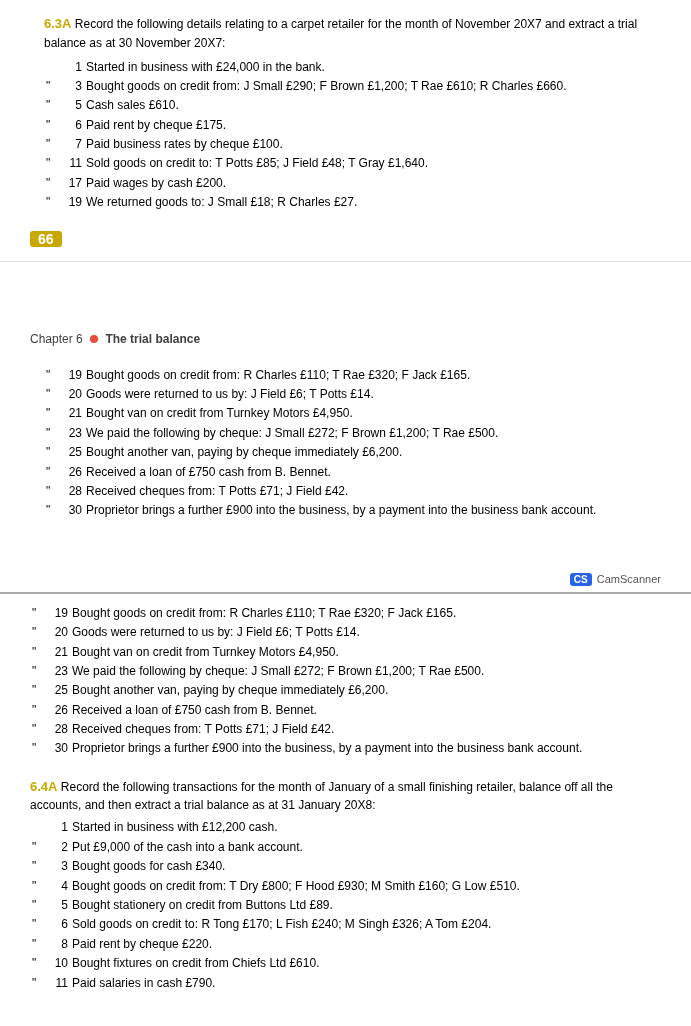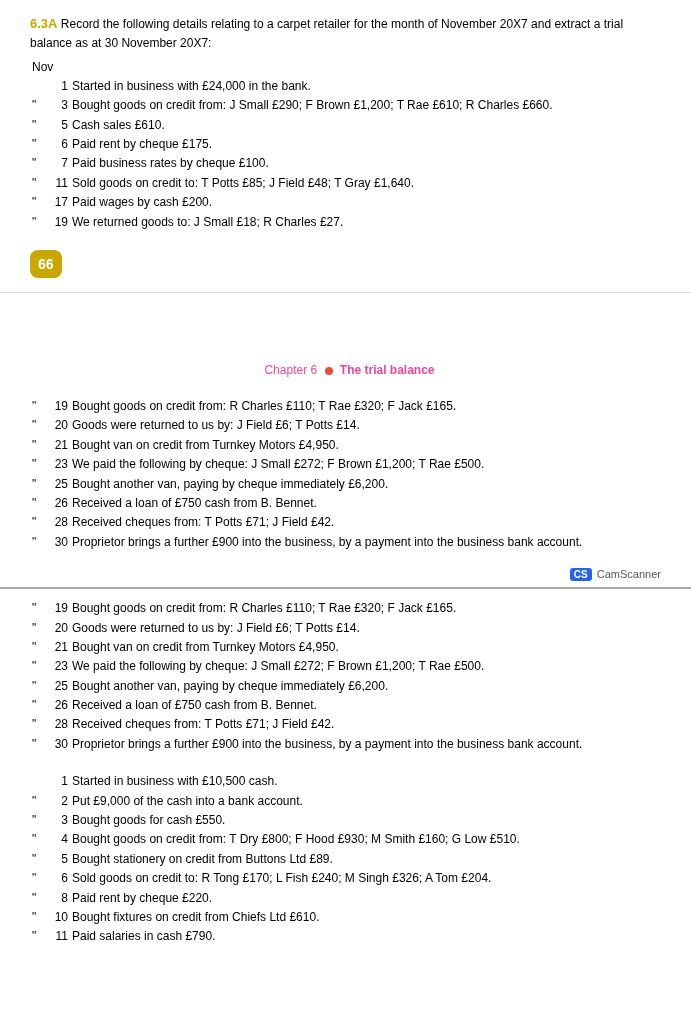--- a/index.html
+++ b/index.html
@@ -10,21 +10,21 @@
       color: #000;
       width: 691px;
       min-height: 1026px;
     }
     .page {
       width: 691px;
       background: #fff;
       padding: 0;
     }
     .section {
-      padding: 14px 30px 10px 30px;
+      padding: 14px 30px 10px 44px;
     }
     .section-header {
       font-size: 12px;
       line-height: 1.5;
       margin-bottom: 6px;
     }
     .section-number {
       color: #c8a800;
       font-weight: bold;
       font-size: 13px;
@@ -45,53 +45,54 @@
     }
     td.col-quote { width: 18px; }
     td.col-day { width: 22px; text-align: right; padding-right: 6px; }
     td.col-text { }
     .page-num-badge {
       display: inline-block;
       background: #c8a800;
       color: #fff;
       font-weight: bold;
       font-size: 14px;
-      border-radius: 8px;
-      padding: 6px 8px;
+      border-radius: 3px;
+      padding: 0 8px;
       margin: 8px 0 8px 30px;
     }
     .divider {
       border: none;
       border-top: 1px solid #ddd;
       margin: 0 0 0 0;
     }
     .chapter-header {
-      text-align: center;
+      text-align: left;
       padding: 10px 22px 6px 30px;
       font-size: 12px;
-      color: #ec4899;
+      color: #404040;
     }
     .chapter-header .dot {
       display: inline-block;
       width: 8px;
       height: 8px;
       background: #e74c3c;
       border-radius: 50%;
       margin: 0 4px;
       vertical-align: middle;
     }
     .chapter-title-text {
       font-weight: bold;
       font-size: 12px;
     }
     .camscanner-badge {
       text-align: right;
       padding: 6px 30px 6px 0;
       font-size: 11px;
       color: #555;
+      margin-top: 36px;
     }
     .cs-icon {
       display: inline-block;
       background: #2563eb;
       color: #fff;
       font-size: 10px;
       font-weight: bold;
       border-radius: 3px;
       padding: 1px 4px;
       margin-right: 2px;
@@ -121,23 +122,20 @@
 <div class="page">
 
   <div class="section">
     <div class="section-header">
       <span class="section-number">6.3A</span>
       <span>Record the following details relating to a carpet retailer for the month of November 20X7 and extract a trial balance as at 30 November 20X7:</span>
     </div>
     <table class="entries">
       <tbody id="entries-6-3a">
           <tr>
-            <td colspan="3"><span>Nov</span></td>
-          </tr>
-          <tr>
             <td class="col-quote"></td>
             <td class="col-day">1</td>
             <td class="col-text">Started in business with £24,000 in the bank.</td>
           </tr>
           <tr>
             <td class="col-quote">"</td>
             <td class="col-day">3</td>
             <td class="col-text">Bought goods on credit from: J Small £290; F Brown £1,200; T Rae £610; R Charles £660.</td>
           </tr>
           <tr>
@@ -282,36 +280,40 @@
           <tr>
             <td class="col-quote">"</td>
             <td class="col-day">30</td>
             <td class="col-text">Proprietor brings a further £900 into the business, by a payment into the business bank account.</td>
           </tr>
         </tbody>
     </table>
   </div>
 
   <div class="section3">
+    <div class="section-header" style="margin-bottom:4px;">
+      <span class="problem-label">6.4A</span>
+      <span>Record the following transactions for the month of January of a small finishing retailer, balance off all the accounts, and then extract a trial balance as at 31 January 20X8:</span>
+    </div>
     <table class="entries">
       <tbody id="entries-6-4a">
           <tr>
             <td class="col-quote"></td>
             <td class="col-day">1</td>
-            <td class="col-text">Started in business with £10,500 cash.</td>
+            <td class="col-text">Started in business with £12,200 cash.</td>
           </tr>
           <tr>
             <td class="col-quote">"</td>
             <td class="col-day">2</td>
             <td class="col-text">Put £9,000 of the cash into a bank account.</td>
           </tr>
           <tr>
             <td class="col-quote">"</td>
             <td class="col-day">3</td>
-            <td class="col-text">Bought goods for cash £550.</td>
+            <td class="col-text">Bought goods for cash £340.</td>
           </tr>
           <tr>
             <td class="col-quote">"</td>
             <td class="col-day">4</td>
             <td class="col-text">Bought goods on credit from: T Dry £800; F Hood £930; M Smith £160; G Low £510.</td>
           </tr>
           <tr>
             <td class="col-quote">"</td>
             <td class="col-day">5</td>
             <td class="col-text">Bought stationery on credit from Buttons Ltd £89.</td>

